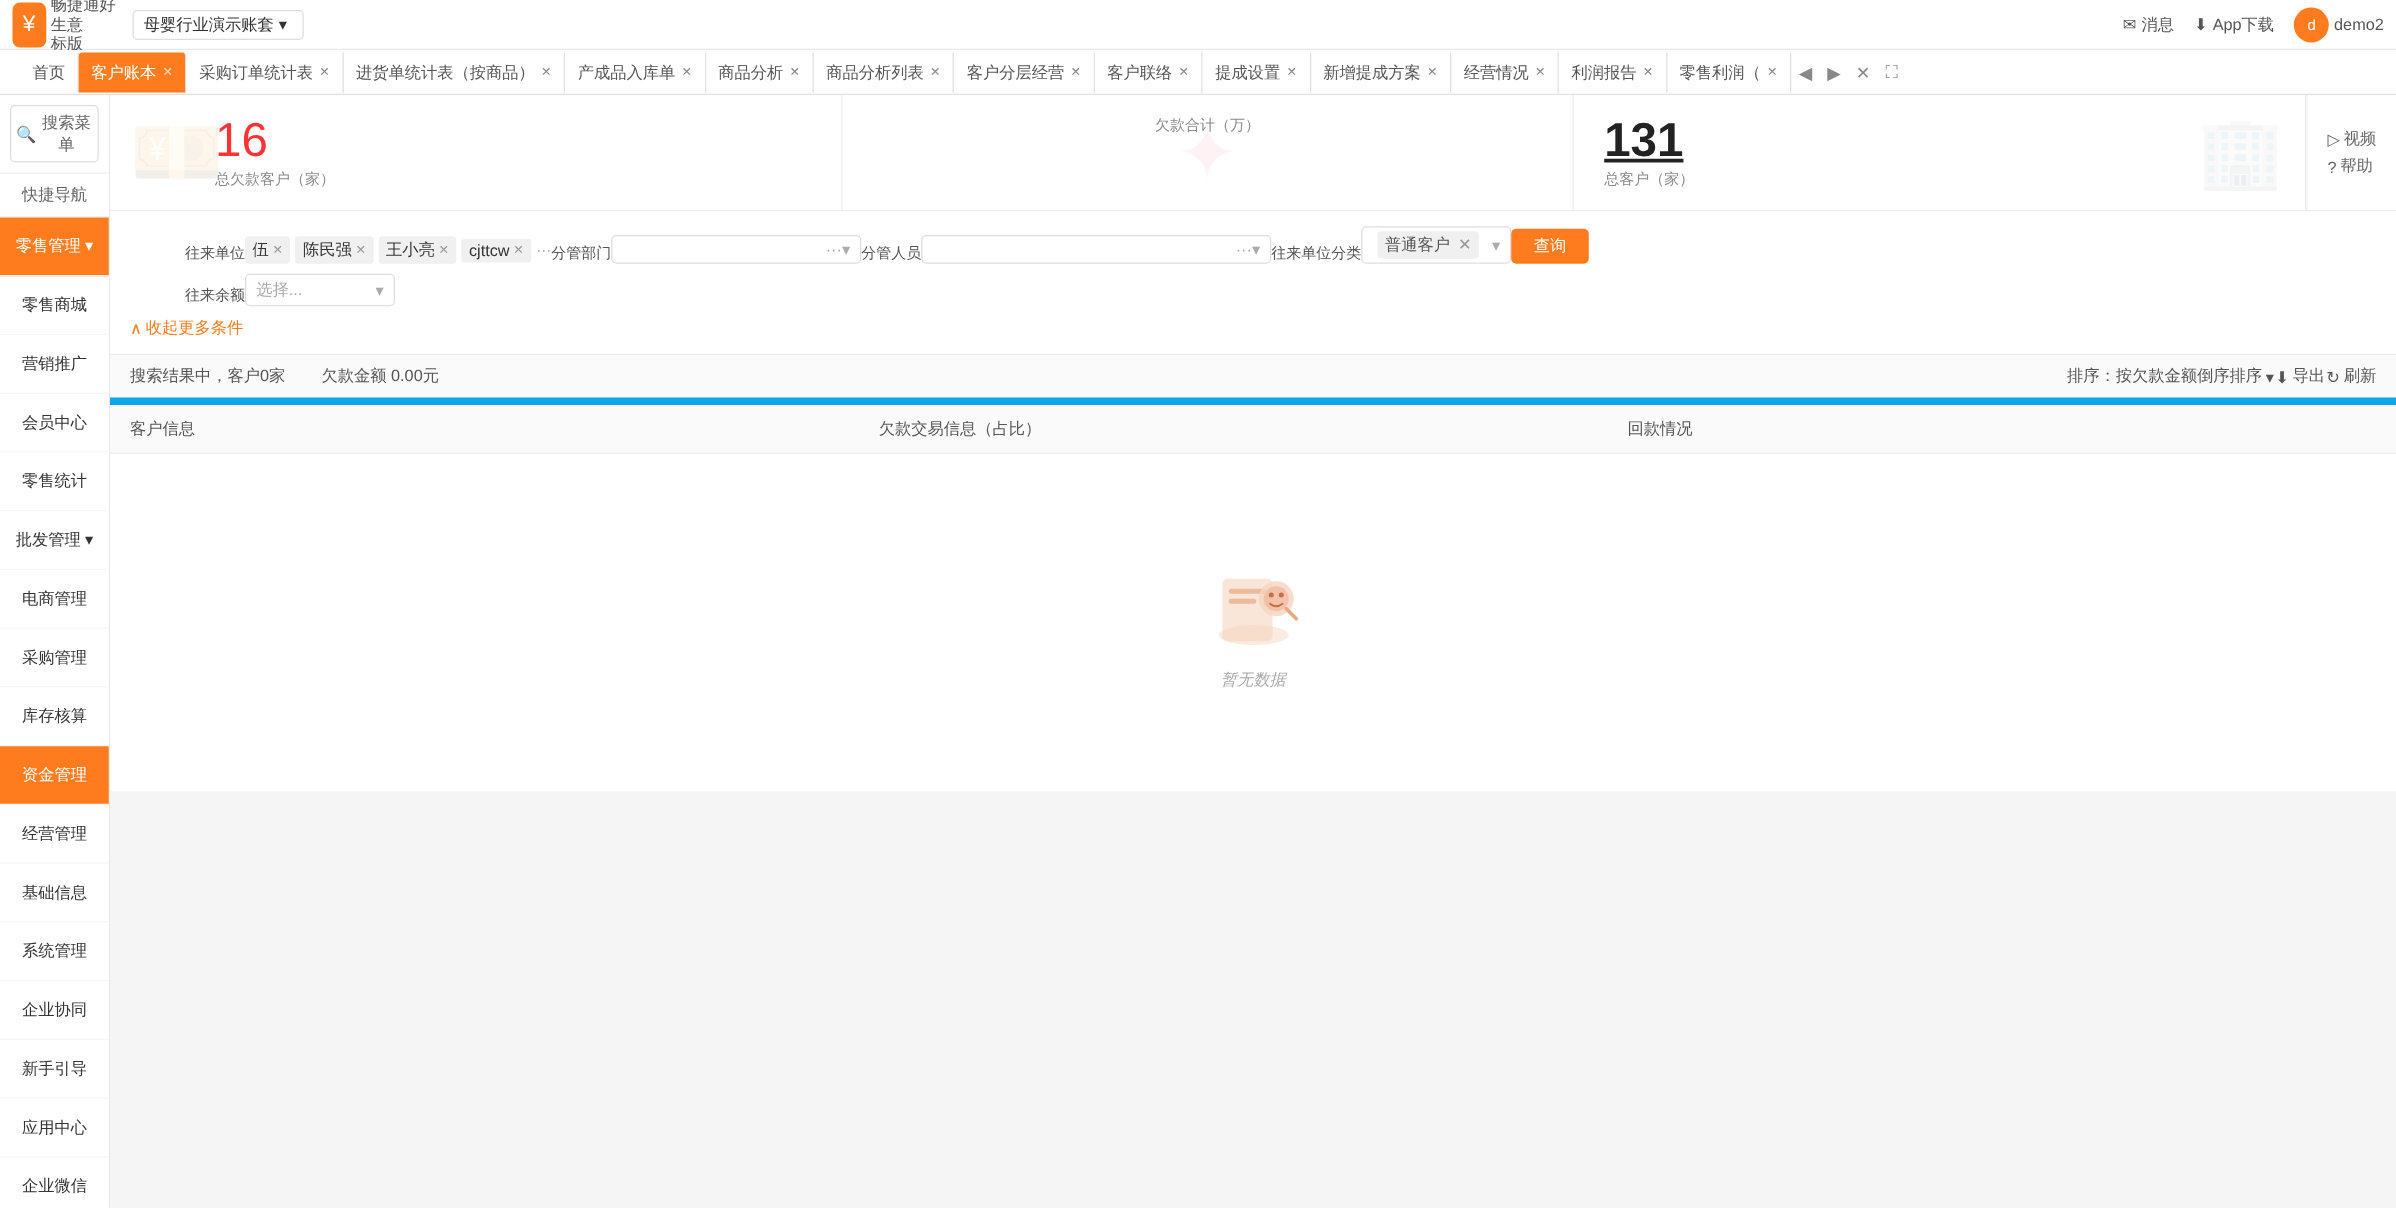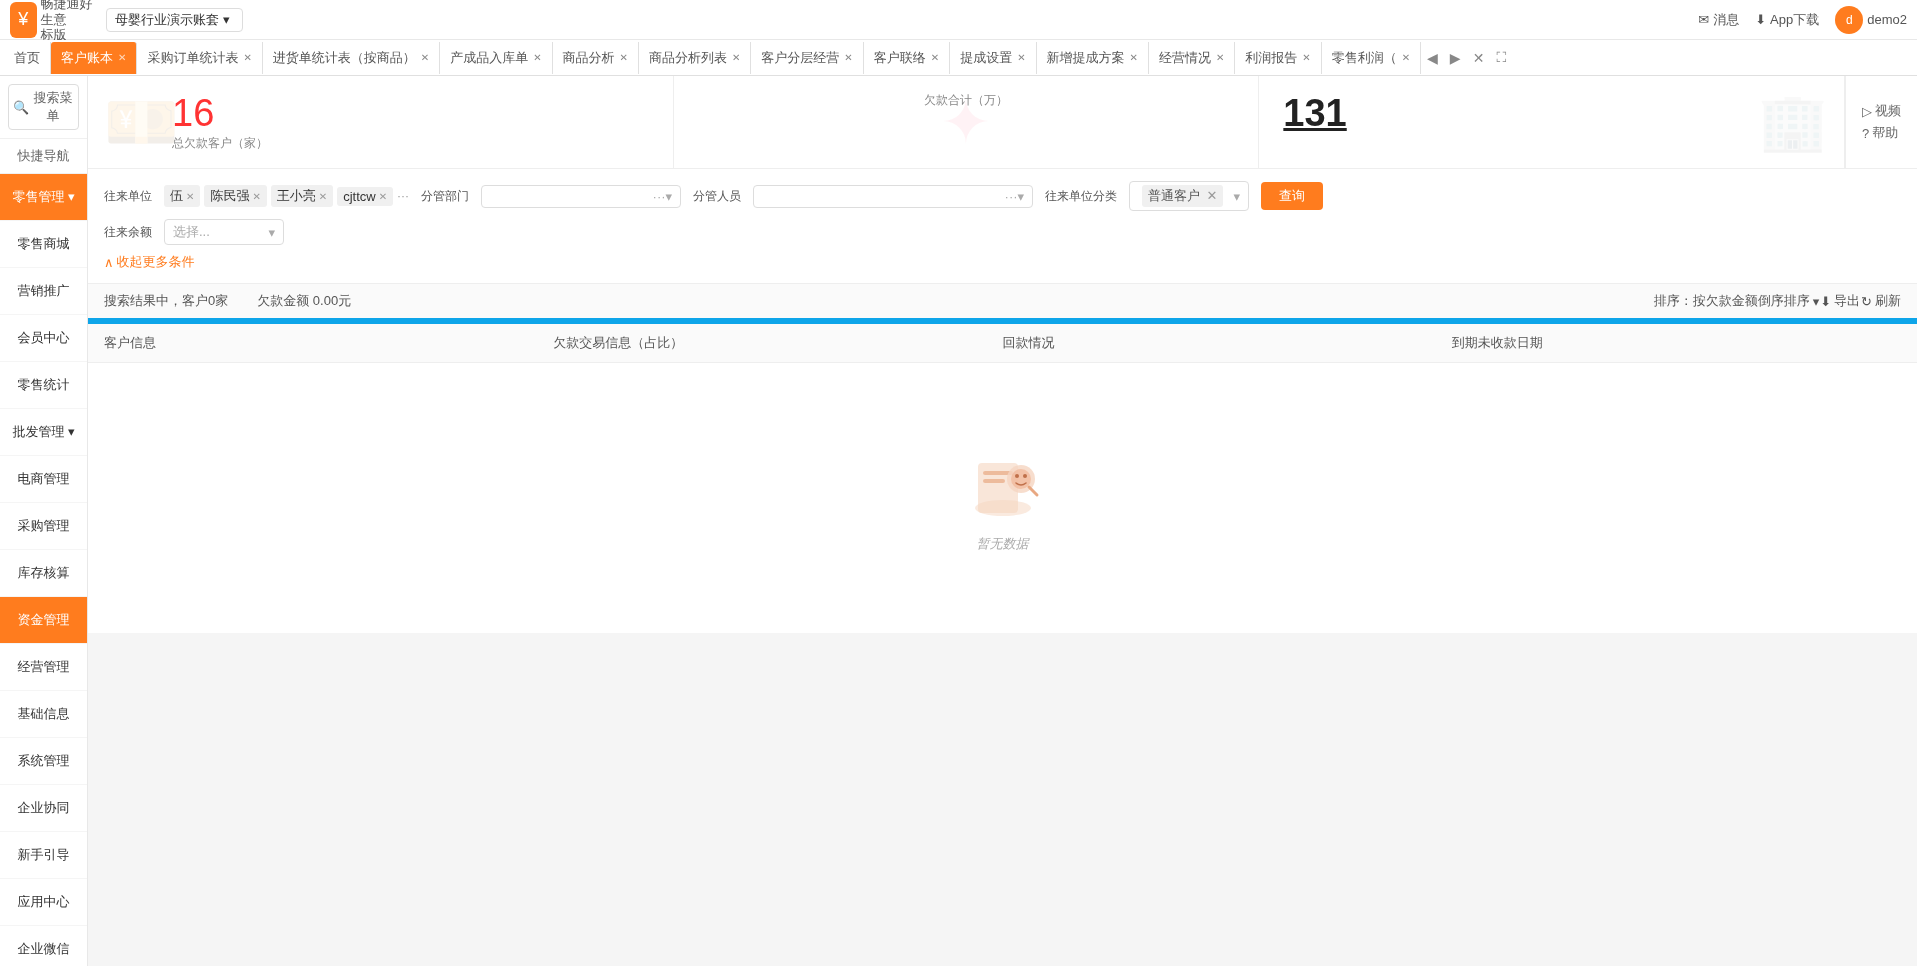--- a/index.html
+++ b/index.html
@@ -15,21 +15,21 @@
     .logo-text { font-size: 11px; color: #555; line-height: 1.2; }
     .org-select { display: flex; align-items: center; border: 1px solid #ddd; border-radius: 4px; padding: 2px 8px; cursor: pointer; color: #333; font-size: 12px; margin-left: 8px; }
     .org-select span { margin-right: 4px; }
     .top-right { margin-left: auto; display: flex; align-items: center; gap: 16px; }
     .top-btn { display: flex; align-items: center; gap: 4px; color: #555; cursor: pointer; font-size: 12px; }
     .avatar { width: 28px; height: 28px; border-radius: 50%; background: #ff7c1e; display: flex; align-items: center; justify-content: center; color: #fff; font-size: 12px; }
 
     
     .tab-bar {
       display: flex; align-items: center; background: #fff; border-bottom: 1px solid #e0e0e0;
-      height: 36px; padding: 0 4px; flex-shrink: 0; overflow: hidden;
+      height: 36px; padding: 0 16px; flex-shrink: 0; overflow: hidden;
     }
     .tab-item {
       display: flex; align-items: center; padding: 0 10px; height: 32px; cursor: pointer;
       border-right: 1px solid #e0e0e0; font-size: 12px; color: #555; white-space: nowrap;
       flex-shrink: 0;
     }
     .tab-item.active { background: #ff7c1e; color: #fff; border-radius: 3px 3px 0 0; }
     .tab-item .close-x { margin-left: 5px; font-size: 10px; opacity: 0.7; }
     .tab-arrow { padding: 0 6px; cursor: pointer; color: #888; font-size: 14px; }
 
@@ -45,21 +45,21 @@
     .sidebar-item.active { background: #ff7c1e; color: #fff; }
 
     
     .content { flex: 1; overflow-y: auto; background: #f5f5f5; }
     .stat-card { flex: 1; padding: 16px 24px; border-right: 1px solid #eee; position: relative; }
     .stat-card:last-child { border-right: none; }
     .help-link { cursor: pointer; color: #666; display: flex; align-items: center; gap: 3px; }
 
     
     .filter-area { background: #fff; padding: 12px 16px; border-bottom: 1px solid #eee; }
-    .filter-row { display: flex; align-items: center; gap: 12px; margin-bottom: 8px; flex-wrap: wrap; }
+    .filter-row { display: flex; align-items: flex-end; margin-bottom: 8px; flex-wrap: wrap; margin-left: 44px; }
     .filter-label { font-size: 12px; color: #555; white-space: nowrap; }
     .filter-tags { display: flex; align-items: center; gap: 4px; flex-wrap: wrap; }
     .filter-tag { display: flex; align-items: center; background: #f0f0f0; border-radius: 3px; padding: 2px 6px; font-size: 12px; color: #333; }
     .filter-tag .remove { margin-left: 3px; cursor: pointer; color: #999; font-size: 10px; }
     .filter-more { color: #999; cursor: pointer; font-size: 12px; }
     .filter-select { display: flex; align-items: center; border: 1px solid #ddd; border-radius: 4px; padding: 3px 8px; min-width: 120px; cursor: pointer; color: #666; font-size: 12px; }
     .filter-select .arrow { margin-left: auto; color: #aaa; }
     .filter-select-wide { min-width: 200px; }
     .filter-select-wider { min-width: 280px; }
     .query-btn { background: #ff7c1e; color: #fff; border: none; border-radius: 4px; padding: 5px 18px; cursor: pointer; font-size: 13px; }
@@ -267,20 +267,21 @@
       </div>
 
       <div class="stat-card" style="flex:1; position:relative; text-align:center;">
         <div style="position:absolute; left:50%; top:50%; transform:translate(-50%,-50%); opacity:0.08; font-size:60px; color:#ff6688;">✦</div>
         <div style="font-size:12px; color:#888;">欠款合计（万）</div>
       </div>
 
       <div class="stat-card" style="flex:1; position:relative;">
         <div style="position:absolute; right:16px; top:50%; transform:translateY(-50%); opacity:0.1; font-size:56px; color:#4499cc;">🏢</div>
         <div style="font-size:38px; font-weight:bold; color:#222; text-decoration:underline;">131</div>
+        <div style="font-size:12px; color:#888;">总客户（家）</div>
       </div>
 
       <div class="stats-help-col">
         <div class="help-link">
           <span>▷</span>
           <span>视频</span>
         </div>
         <div class="help-link" style="margin-top:4px;">
           <span>?</span>
           <span>帮助</span>
@@ -369,21 +370,20 @@
           <span>刷新</span>
         </div>
       </div>
     </div>
 
     <div class="table-area">
       <div class="table-header">
         <div class="col-customer">客户信息</div>
         <div class="col-debt">欠款交易信息（占比）</div>
         <div class="col-repay">回款情况</div>
-        <div class="col-date">到期未收款日期</div>
       </div>
 
       <div class="empty-state">
         <svg class="empty-icon" viewBox="0 0 80 80" fill="none" xmlns="http://www.w3.org/2000/svg">
           <ellipse cx="40" cy="65" rx="28" ry="8" fill="#f5d5c0" opacity="0.5"></ellipse>
           <rect x="15" y="20" width="40" height="50" rx="4" fill="#f5d5c0" opacity="0.6"></rect>
           <rect x="20" y="28" width="30" height="4" rx="2" fill="#e8a882" opacity="0.7"></rect>
           <rect x="20" y="36" width="22" height="4" rx="2" fill="#e8a882" opacity="0.7"></rect>
           <circle cx="58" cy="36" r="14" fill="#f5d5c0" opacity="0.8"></circle>
           <circle cx="58" cy="36" r="10" fill="#f0b090" opacity="0.6"></circle>

